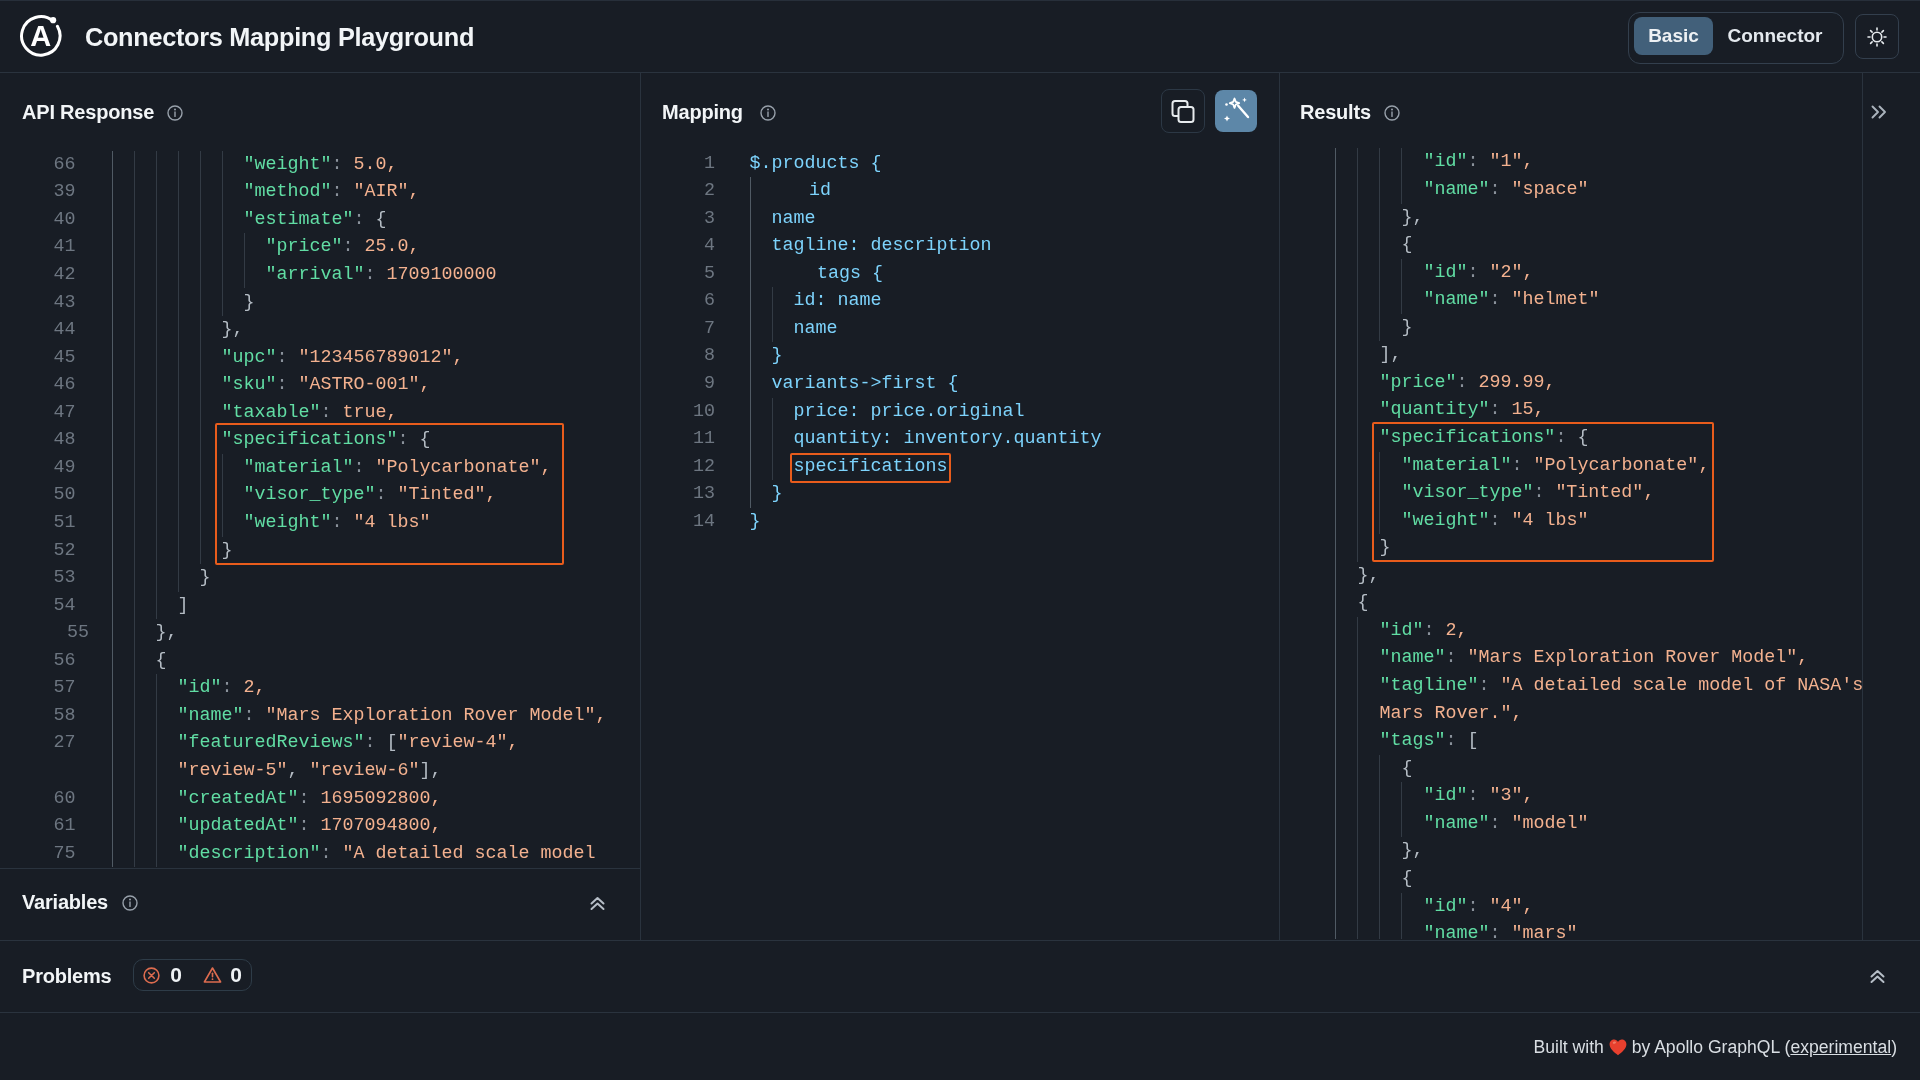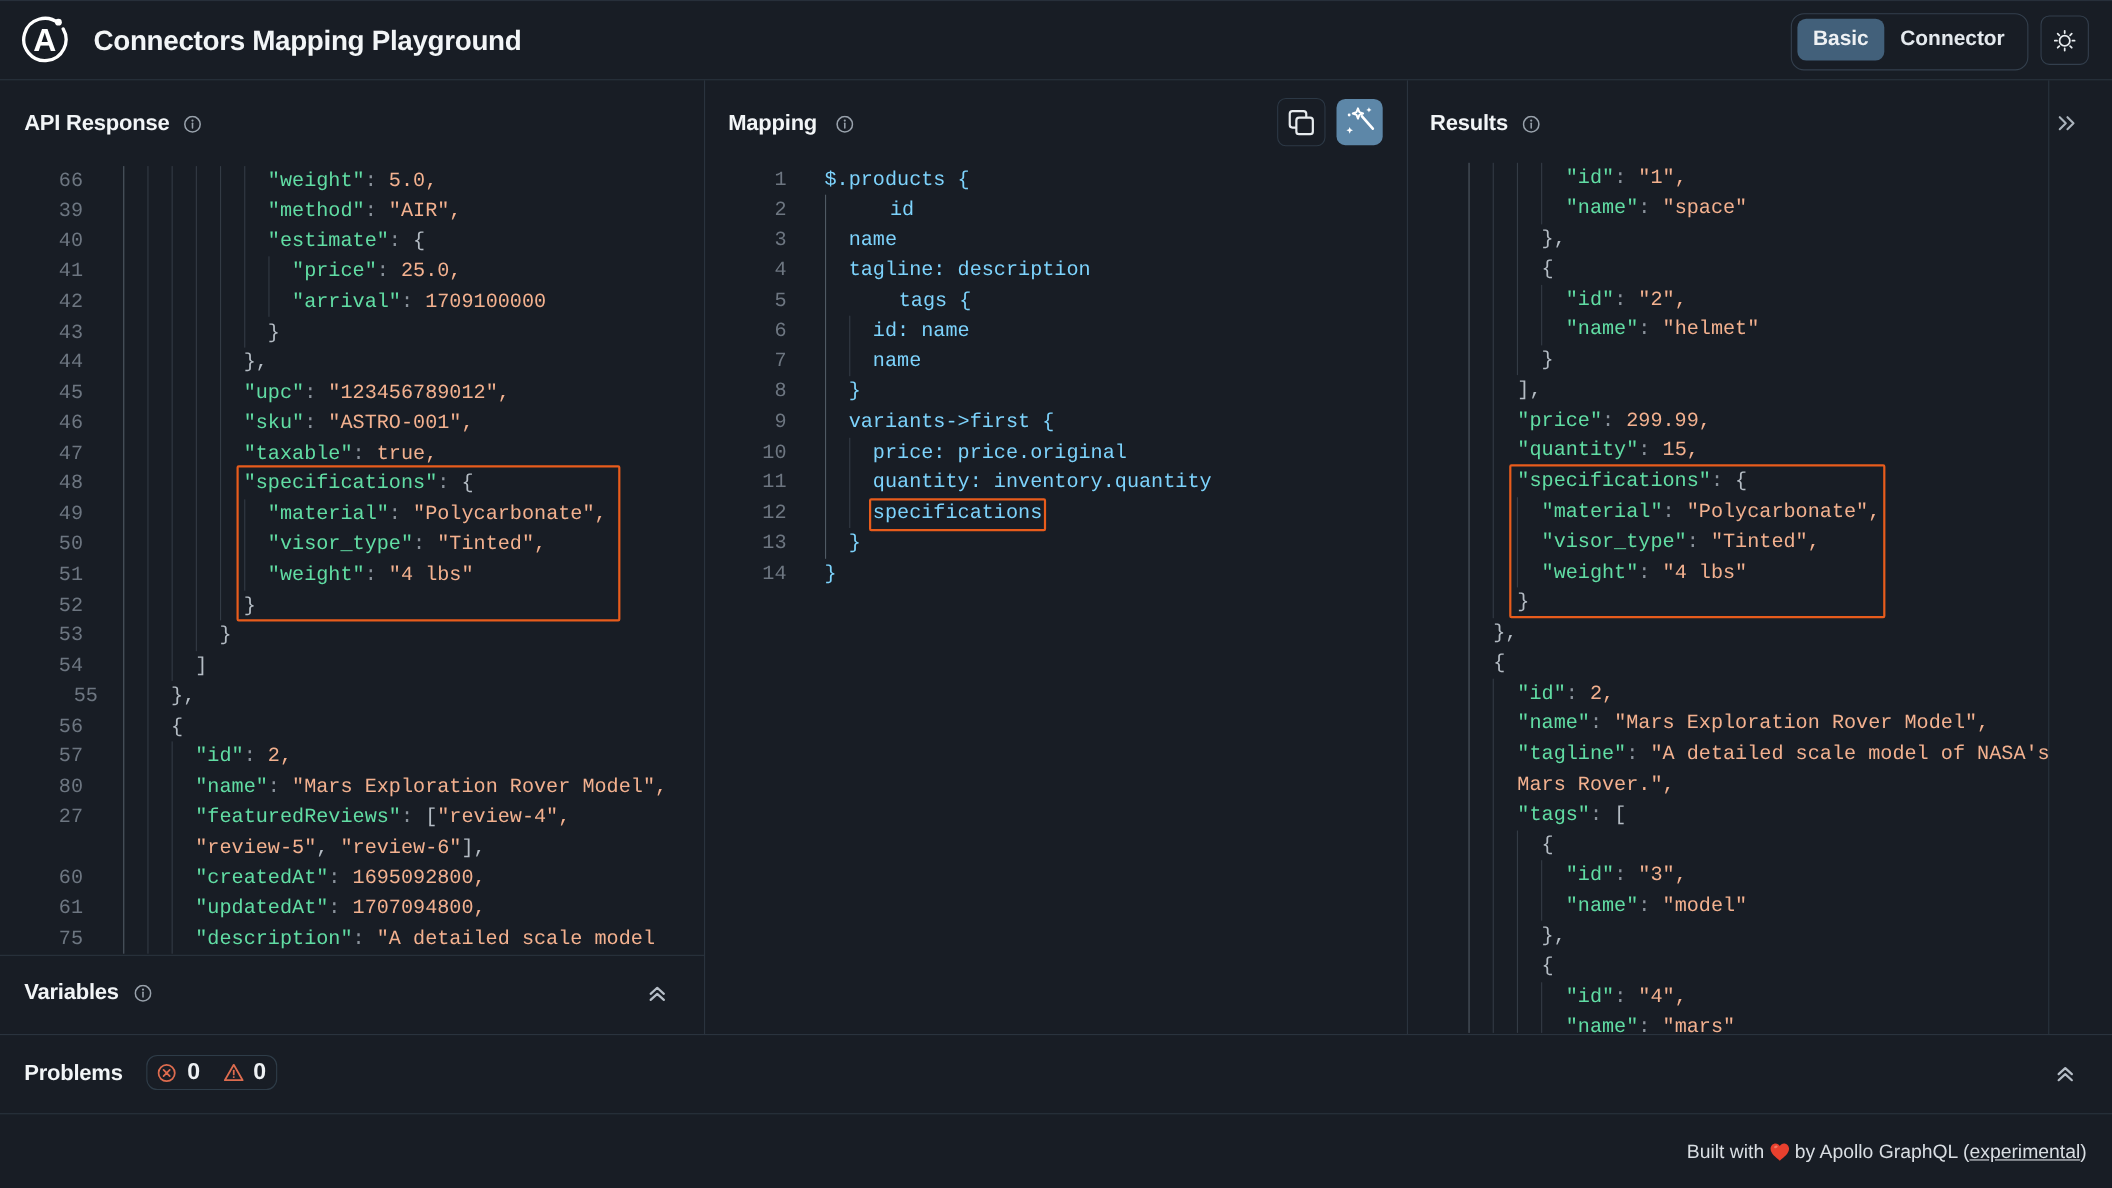--- a/index.html
+++ b/index.html
@@ -120,21 +120,21 @@
 <div class="ln" style="left:53.5px;top:564.10px">53</div>
 <div class="cl" style="left:177.5px;top:591.66px"><span class="p">]</span></div>
 <div class="ln" style="left:53.5px;top:591.66px">54</div>
 <div class="cl" style="left:155.5px;top:619.22px"><span class="p">},</span></div>
 <div class="ln" style="left:67px;top:619.22px">55</div>
 <div class="cl" style="left:155.5px;top:646.78px"><span class="p">{</span></div>
 <div class="ln" style="left:53.5px;top:646.78px">56</div>
 <div class="cl" style="left:177.5px;top:674.34px"><span class="g">"id"</span><span class="d">: </span><span class="o">2</span><span class="o">,</span></div>
 <div class="ln" style="left:53.5px;top:674.34px">57</div>
 <div class="cl" style="left:177.5px;top:701.90px"><span class="g">"name"</span><span class="d">: </span><span class="o">"Mars Exploration Rover Model"</span><span class="o">,</span></div>
-<div class="ln" style="left:53.5px;top:701.90px">80</div>
+<div class="ln" style="left:53.5px;top:701.90px">58</div>
 <div class="cl" style="left:177.5px;top:729.46px"><span class="g">"featuredReviews"</span><span class="d">: </span><span class="p">[</span><span class="o">"review-4"</span><span class="o">,</span></div>
 <div class="ln" style="left:53.5px;top:729.46px">27</div>
 <div class="cl" style="left:177.5px;top:757.02px"><span class="o">"review-5"</span><span class="p">, </span><span class="o">"review-6"</span><span class="p">],</span></div>
 <div class="cl" style="left:177.5px;top:784.58px"><span class="g">"createdAt"</span><span class="d">: </span><span class="o">1695092800</span><span class="o">,</span></div>
 <div class="ln" style="left:53.5px;top:784.58px">60</div>
 <div class="cl" style="left:177.5px;top:812.14px"><span class="g">"updatedAt"</span><span class="d">: </span><span class="o">1707094800</span><span class="o">,</span></div>
 <div class="ln" style="left:53.5px;top:812.14px">61</div>
 <div class="cl" style="left:177.5px;top:839.70px"><span class="g">"description"</span><span class="d">: </span><span class="o">"A detailed scale model</span></div>
 <div class="ln" style="left:53.5px;top:839.70px">75</div>
 </div>

